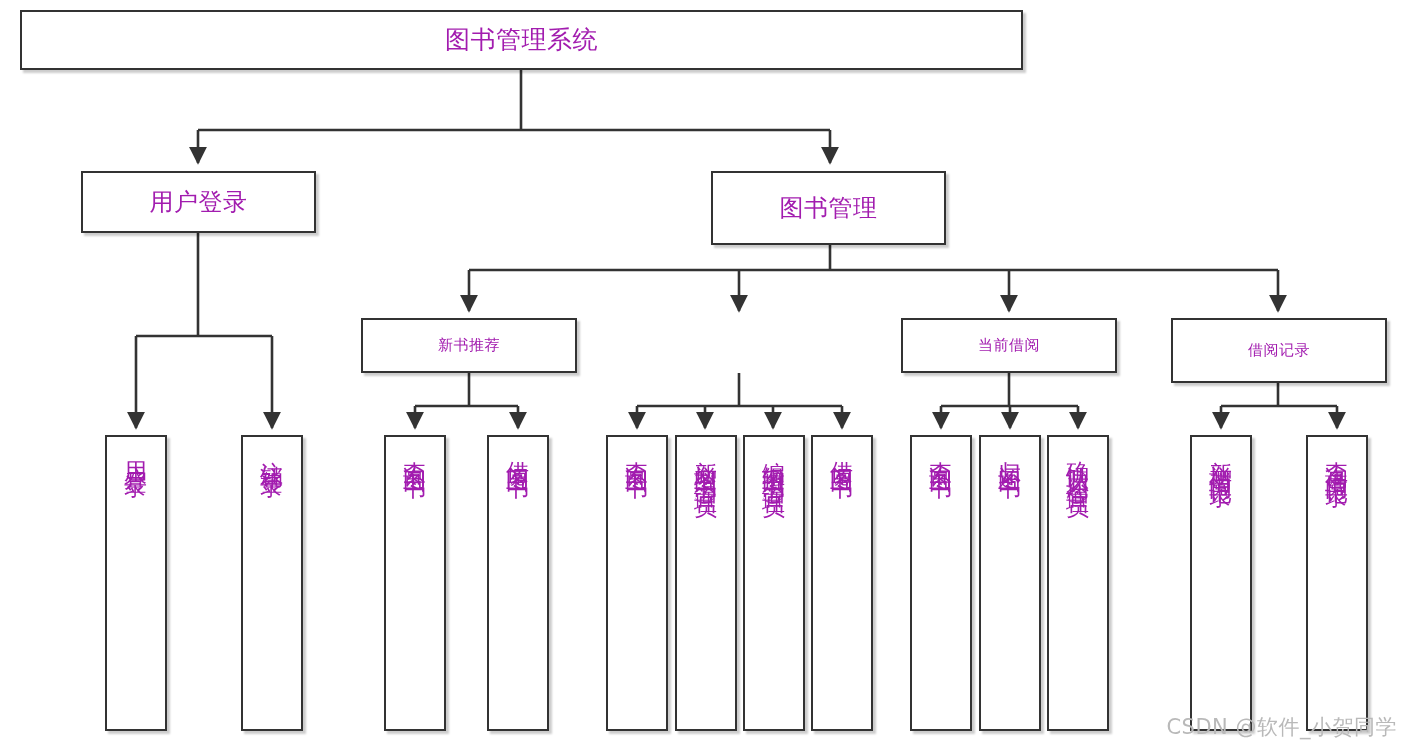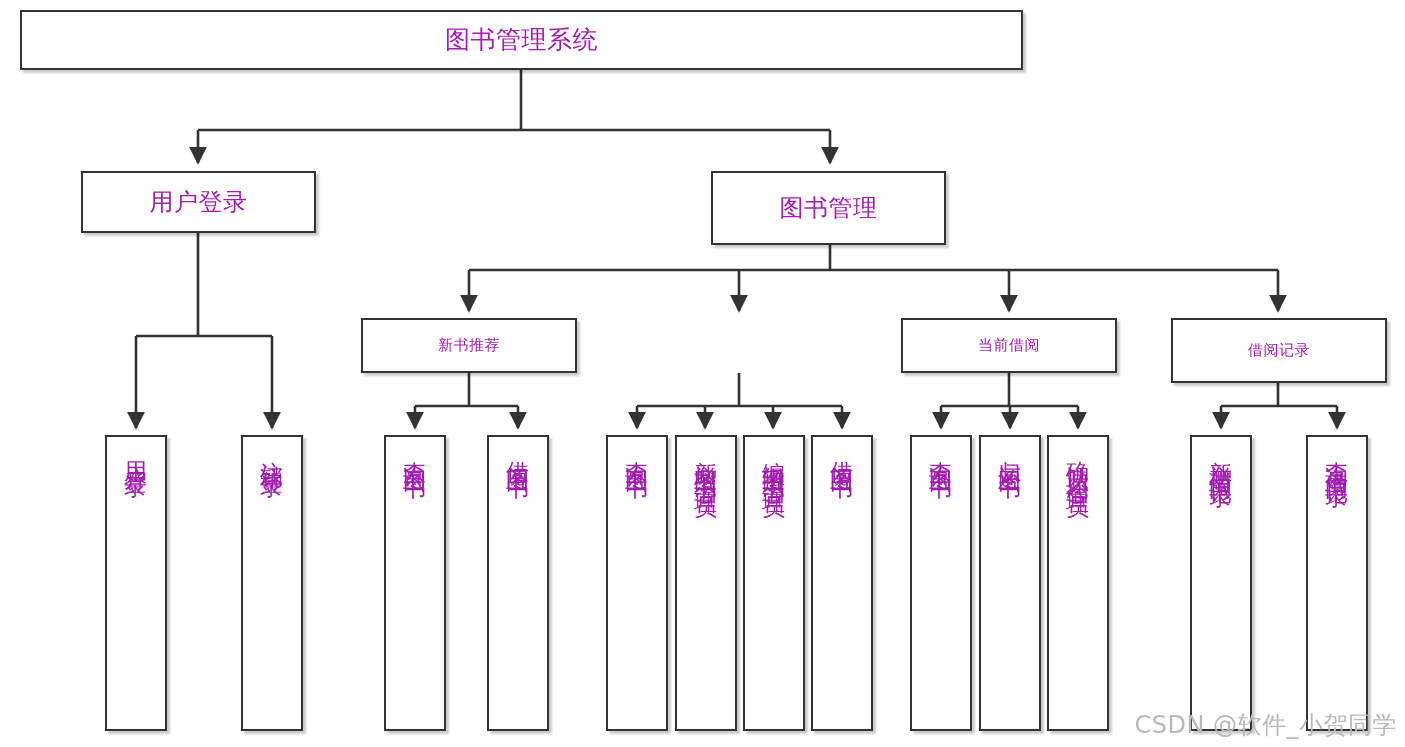--- a/index.html
+++ b/index.html
@@ -55,21 +55,21 @@
     writing-mode: vertical-rl;
     text-orientation: upright;
     letter-spacing: 5px;
     line-height: 1.05;
     white-space: nowrap;
   }
   .watermark {
     position: absolute;
     right: 8px;
     bottom: 6px;
-    font-size: 24px;
+    font-size: 21px;
     color: #b9b9b9;
     letter-spacing: 0.5px;
     white-space: nowrap;
     z-index: 3;
     font-family: "DejaVu Sans", "Liberation Sans", sans-serif;
   }
 </style>
 </head>
 <body>
 

